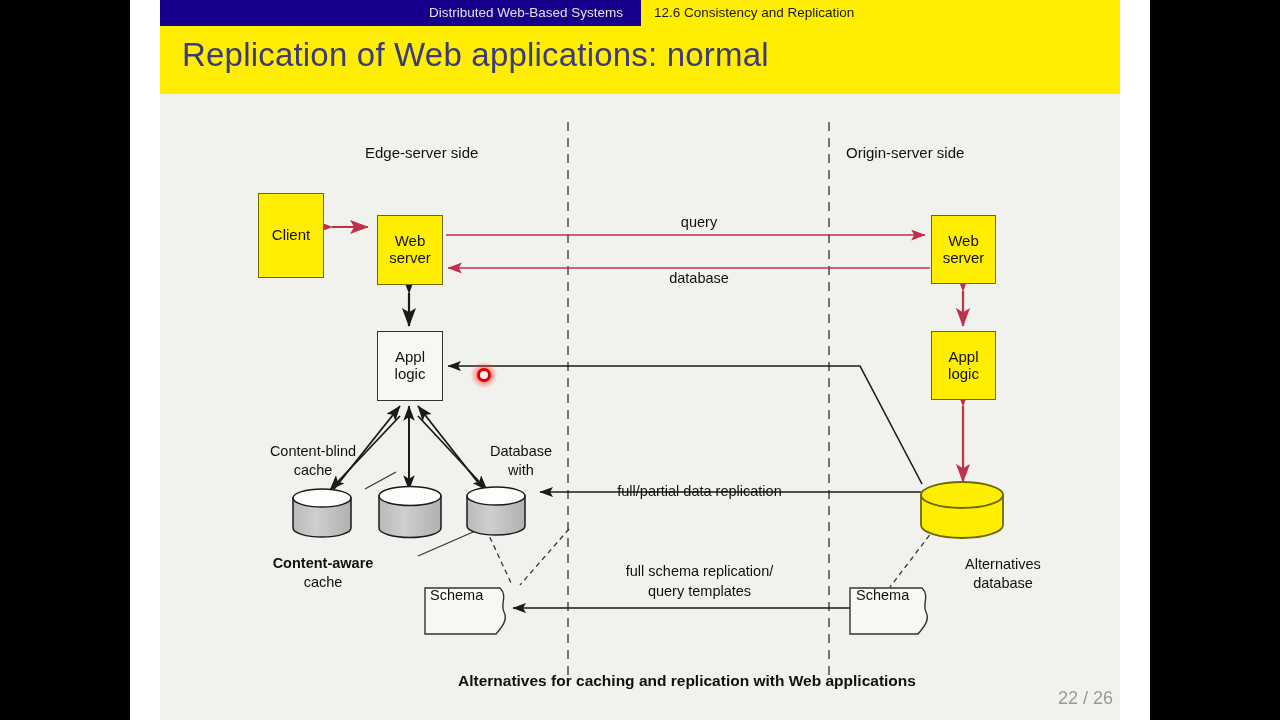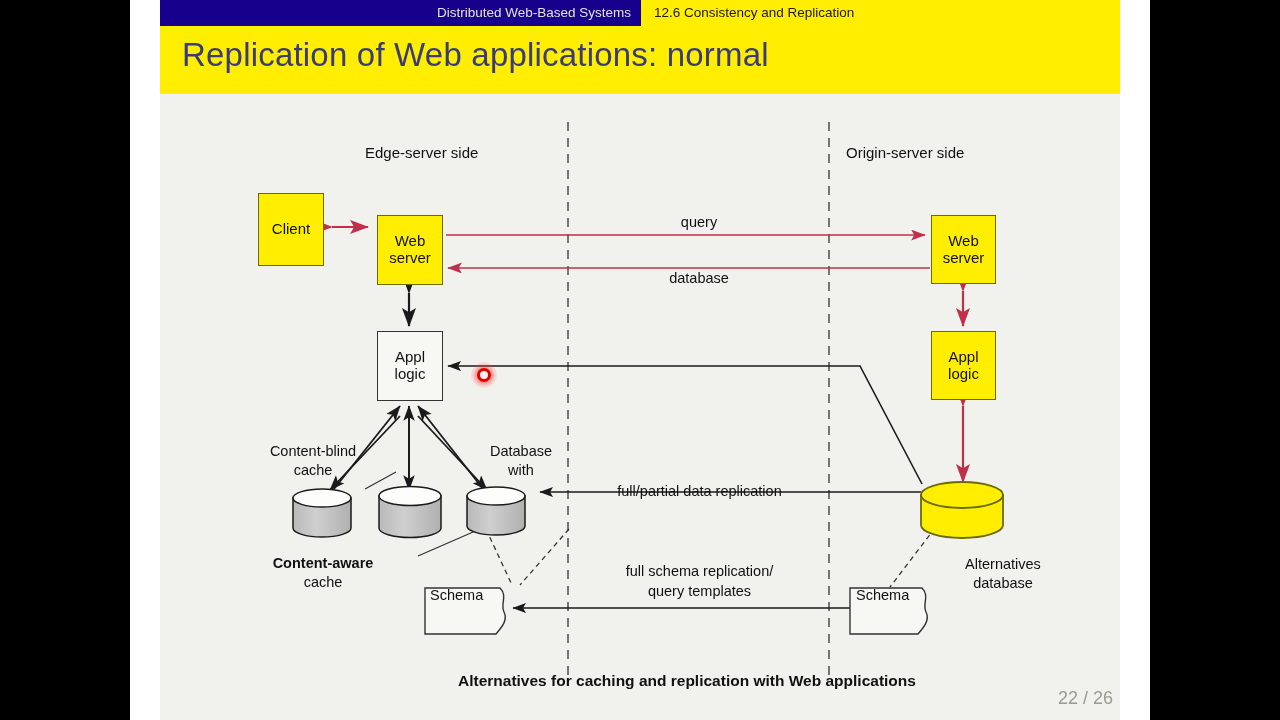--- a/index.html
+++ b/index.html
@@ -14,21 +14,21 @@
   .bar-right{position:absolute;left:1150px;top:0;width:130px;height:720px;background:#000;}
   .page-white{position:absolute;left:130px;top:0;width:1020px;height:720px;background:#ffffff;}
 
   
   #slide{position:absolute;left:160px;top:0;width:960px;height:720px;background:#f1f1ed;}
 
   
   .hdr{position:absolute;left:0;top:0;width:960px;height:26px;background:#ffee00;}
   .hdr-blue{position:absolute;left:0;top:0;width:481px;height:26px;background:#16008c;}
   .hdr-course{position:absolute;left:0;top:0;width:481px;height:26px;line-height:26px;
-    text-align:right;padding-right:10px;box-sizing:border-box;color:#e8e0d8;font-size:13.5px;}
+    text-align:right;padding-right:18px;box-sizing:border-box;color:#e8e0d8;font-size:13.5px;}
   .hdr-section{position:absolute;left:494px;top:0;height:26px;line-height:26px;color:#1a1a1a;font-size:13.5px;}
 
   
   .title-band{position:absolute;left:0;top:26px;width:960px;height:68px;background:#ffee00;}
   .title-text{position:absolute;left:22px;top:36px;font-size:33px;color:#3b3b7a;letter-spacing:.2px;}
 
   
   .body-area{position:absolute;left:0;top:104px;width:960px;height:626px;background:#f1f1ed;}
 
   svg.diagram{position:absolute;left:0;top:0;width:960px;height:626px;}
@@ -152,21 +152,21 @@
           <path d="M265,484 L340,484 C348,492 340,500 344,508 C348,516 342,523 336,530 L265,530 Z" fill="#f7f7f4" stroke="#333" stroke-width="1.4"></path>
         </g>
         <g>
           <path d="M690,484 L762,484 C770,492 762,500 766,508 C770,516 764,523 758,530 L690,530 Z" fill="#f7f7f4" stroke="#333" stroke-width="1.4"></path>
         </g>
       </svg>
 
       <div class="side-label" style="left:205px;top:40px;">Edge-server side</div>
       <div class="side-label" style="left:686px;top:40px;">Origin-server side</div>
 
-      <div class="nodebox yellowbox" style="left:98px;top:89px;width:66px;height:73px;">
+      <div class="nodebox yellowbox" style="left:98px;top:89px;width:66px;height:85px;">
         <span>Client</span>
       </div>
 
       <div class="nodebox yellowbox" style="left:217px;top:111px;width:66px;height:70px;flex-direction:column;">
         <span>Web</span>
         <span>server</span>
       </div>
 
       <div class="nodebox whitebox" style="left:217px;top:227px;width:66px;height:70px;flex-direction:column;">
         <span>Appl</span>

